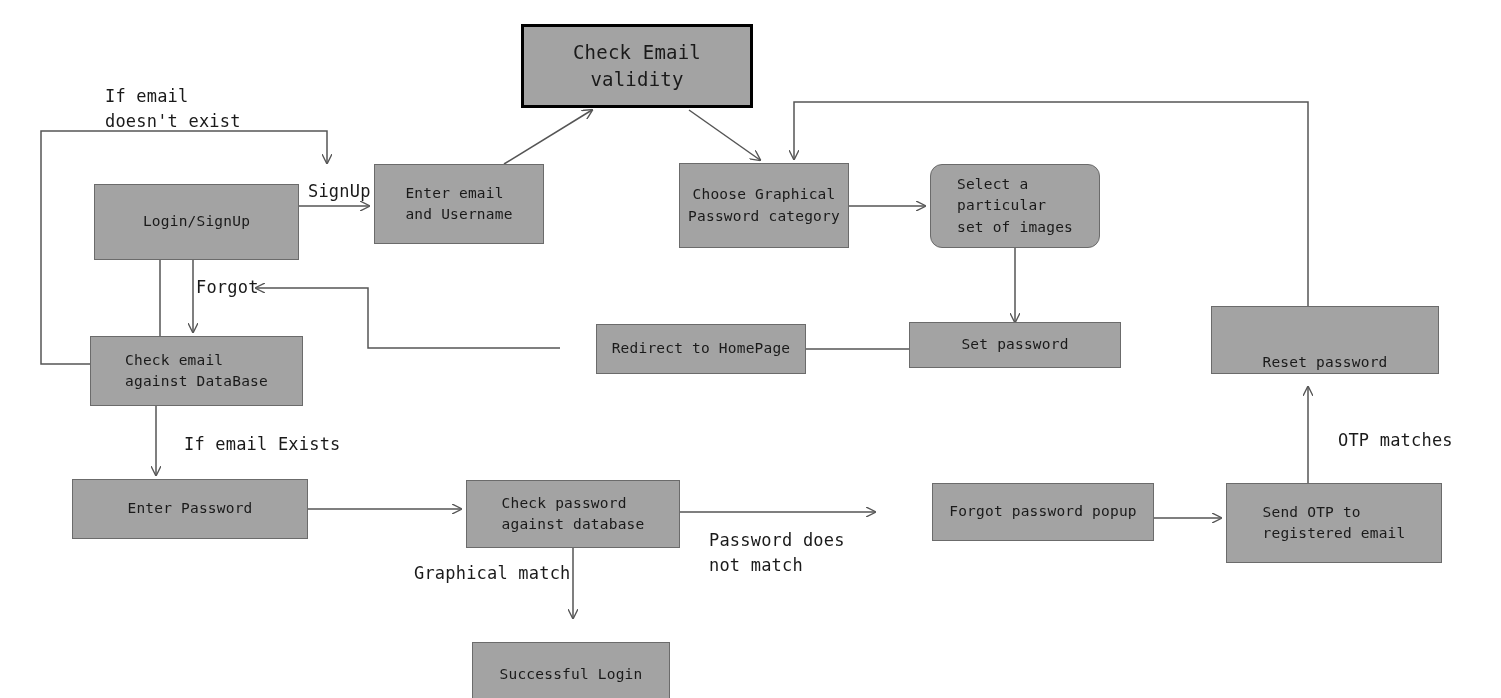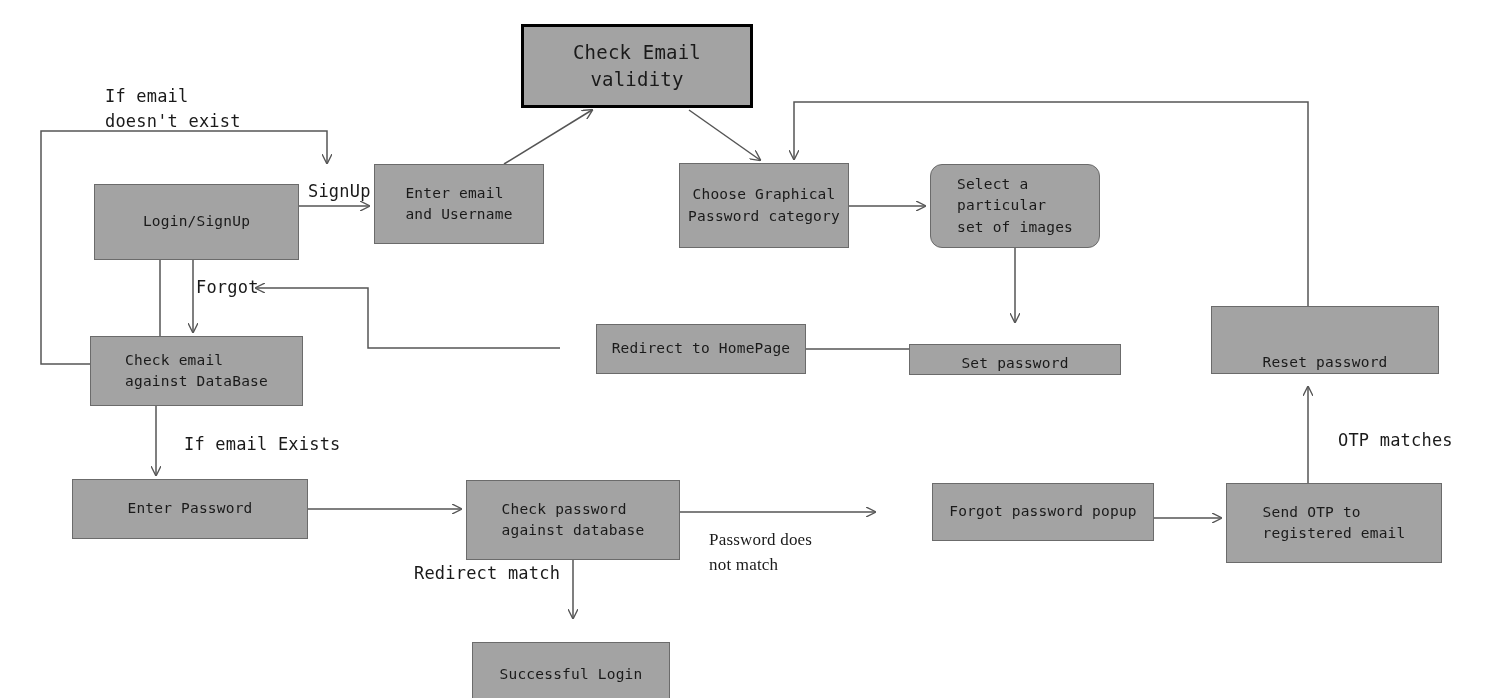--- a/index.html
+++ b/index.html
@@ -128,42 +128,42 @@
     <span class="label">Choose Graphical
 Password category</span>
   </div>
 
   <div class="node align-left" style="left:930px; top:164px; width:170px; height:84px;border-radius:12px;">
     <span class="label">Select a
 particular
 set of images</span>
   </div>
 
-  <div class="node" style="left:909px; top:344px; width:212px; height:31px;align-items:flex-end;">
+  <div class="node" style="left:909px; top:322px; width:212px; height:46px;">
     <span class="label">Set password</span>
   </div>
 
   <div class="node" style="left:560px; top:324px; width:210px; height:50px;margin-left:36px;">
     <span class="label">Redirect to HomePage</span>
   </div>
 
   <div class="node" style="left:1211px; top:306px; width:228px; height:68px;align-items:flex-end;">
     <span class="label">Reset password</span>
   </div>
 
   <div class="node align-left" style="left:90px; top:336px; width:213px; height:70px;">
     <span class="label">Check email
 against DataBase</span>
   </div>
 
   <div class="node" style="left:72px; top:479px; width:236px; height:60px;">
     <span class="label">Enter Password</span>
   </div>
 
-  <div class="node align-left" style="left:466px; top:480px; width:214px; height:80px;">
+  <div class="node align-left" style="left:466px; top:480px; width:214px; height:68px;">
     <span class="label">Check password
 against database</span>
   </div>
 
   <div class="node" style="left:932px; top:483px; width:222px; height:58px;">
     <span class="label">Forgot password popup</span>
   </div>
 
   <div class="node align-left" style="left:1226px; top:483px; width:216px; height:80px;">
     <span class="label">Send OTP to
@@ -176,20 +176,20 @@
 
   <div class="edge-label" style="left:105px; top:84px;">If email
 doesn't exist</div>
 
   <div class="edge-label" style="left:308px; top:179px;">SignUp</div>
 
   <div class="edge-label" style="left:196px; top:275px;">Forgot</div>
 
   <div class="edge-label" style="left:184px; top:432px;">If email Exists</div>
 
-  <div class="edge-label" style="left:414px; top:561px;">Redirect match</div>
+  <div class="edge-label" style="left:414px; top:561px;">Graphical match</div>
 
-  <div class="edge-label" style="left:709px; top:528px;font-family:Liberation Serif, serif;">Password does
+  <div class="edge-label" style="left:709px; top:528px;">Password does
 not match</div>
 
   <div class="edge-label" style="left:1338px; top:428px;">OTP matches</div>
 
 </div>
 
 </body></html>

